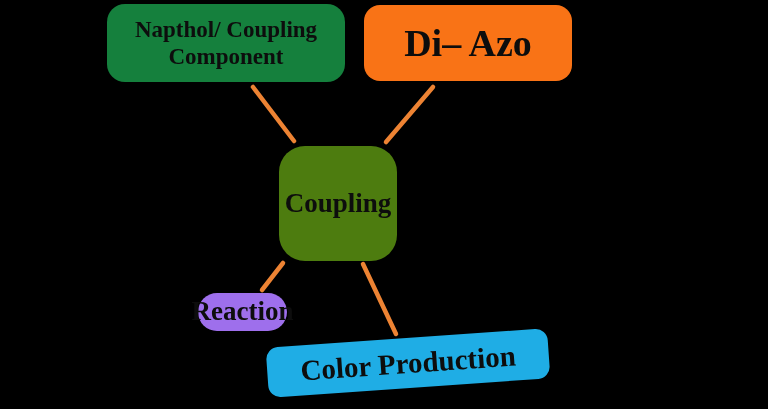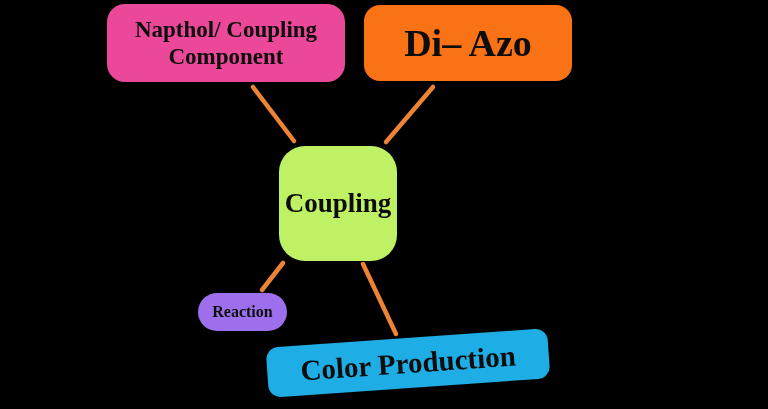--- a/index.html
+++ b/index.html
@@ -52,21 +52,21 @@
   .node-coupling {
     left: 279px; top: 146px;
     width: 118px; height: 115px;
     border-radius: 26px;
     font-size: 27px;
   }
   .node-reaction {
     left: 198px; top: 293px;
     width: 89px; height: 38px;
     border-radius: 19px;
-    font-size: 16px;
+    font-size: 27px;
   }
   .node-color-production {
     left: 267px; top: 338px;
     width: 282px; height: 50px;
     border-radius: 12px;
     font-size: 29px;
     transform: rotate(-4deg);
   }
 </style>
 </head>
@@ -74,29 +74,29 @@
 
 <div class="canvas" style="background-color: rgb(0, 0, 0);">
 
   <svg class="connector-layer" viewBox="0 0 768 409" xmlns="http://www.w3.org/2000/svg">
     <line x1="253" y1="87" x2="294" y2="141" style="stroke: rgb(237, 131, 51);"></line>
     <line x1="433" y1="87" x2="386" y2="142" style="stroke: rgb(237, 131, 51);"></line>
     <line x1="283" y1="263" x2="262" y2="290" style="stroke: rgb(237, 131, 51);"></line>
     <line x1="363" y1="264" x2="396" y2="334" style="stroke: rgb(237, 131, 51);"></line>
   </svg>
 
-  <div class="node node-napthol" style="background-color: #ec4899;">
+  <div class="node node-napthol" style="background-color: #15803d;">
     <span style="color: rgb(13, 13, 13);">Napthol/ Coupling Component</span>
   </div>
 
   <div class="node node-diazo" style="background-color: #f97316;">
     <span style="color: rgb(13, 13, 13);">Di– Azo</span>
   </div>
 
-  <div class="node node-coupling" style="background-color: #bef264;">
+  <div class="node node-coupling" style="background-color: #4d7c0f;">
     <span style="color: rgb(13, 13, 13);">Coupling</span>
   </div>
 
   <div class="node node-reaction" style="background-color: rgb(158, 111, 236);">
     <span style="color: rgb(13, 13, 13);">Reaction</span>
   </div>
 
   <div class="node node-color-production" style="background-color: rgb(31, 173, 229);">
     <span style="color: rgb(13, 13, 13);">Color Production</span>
   </div>

